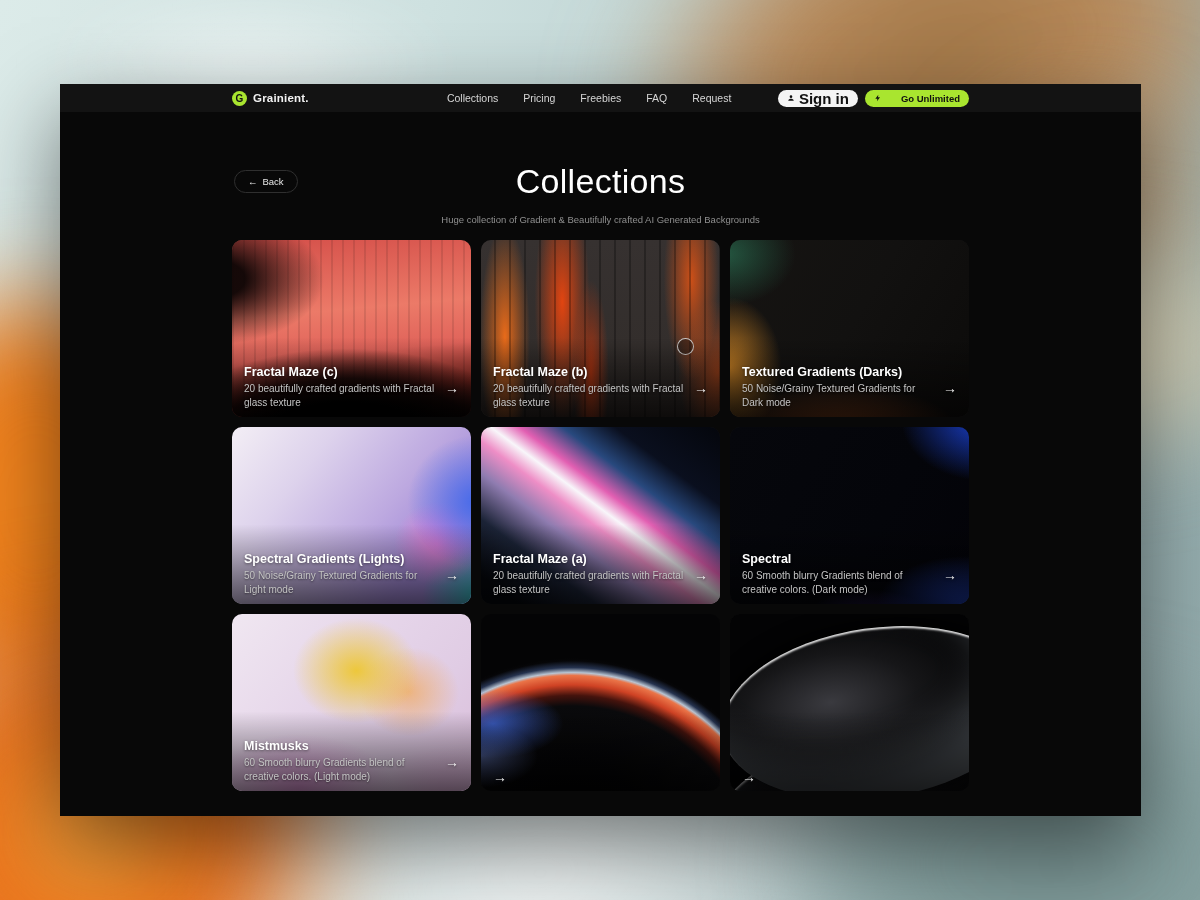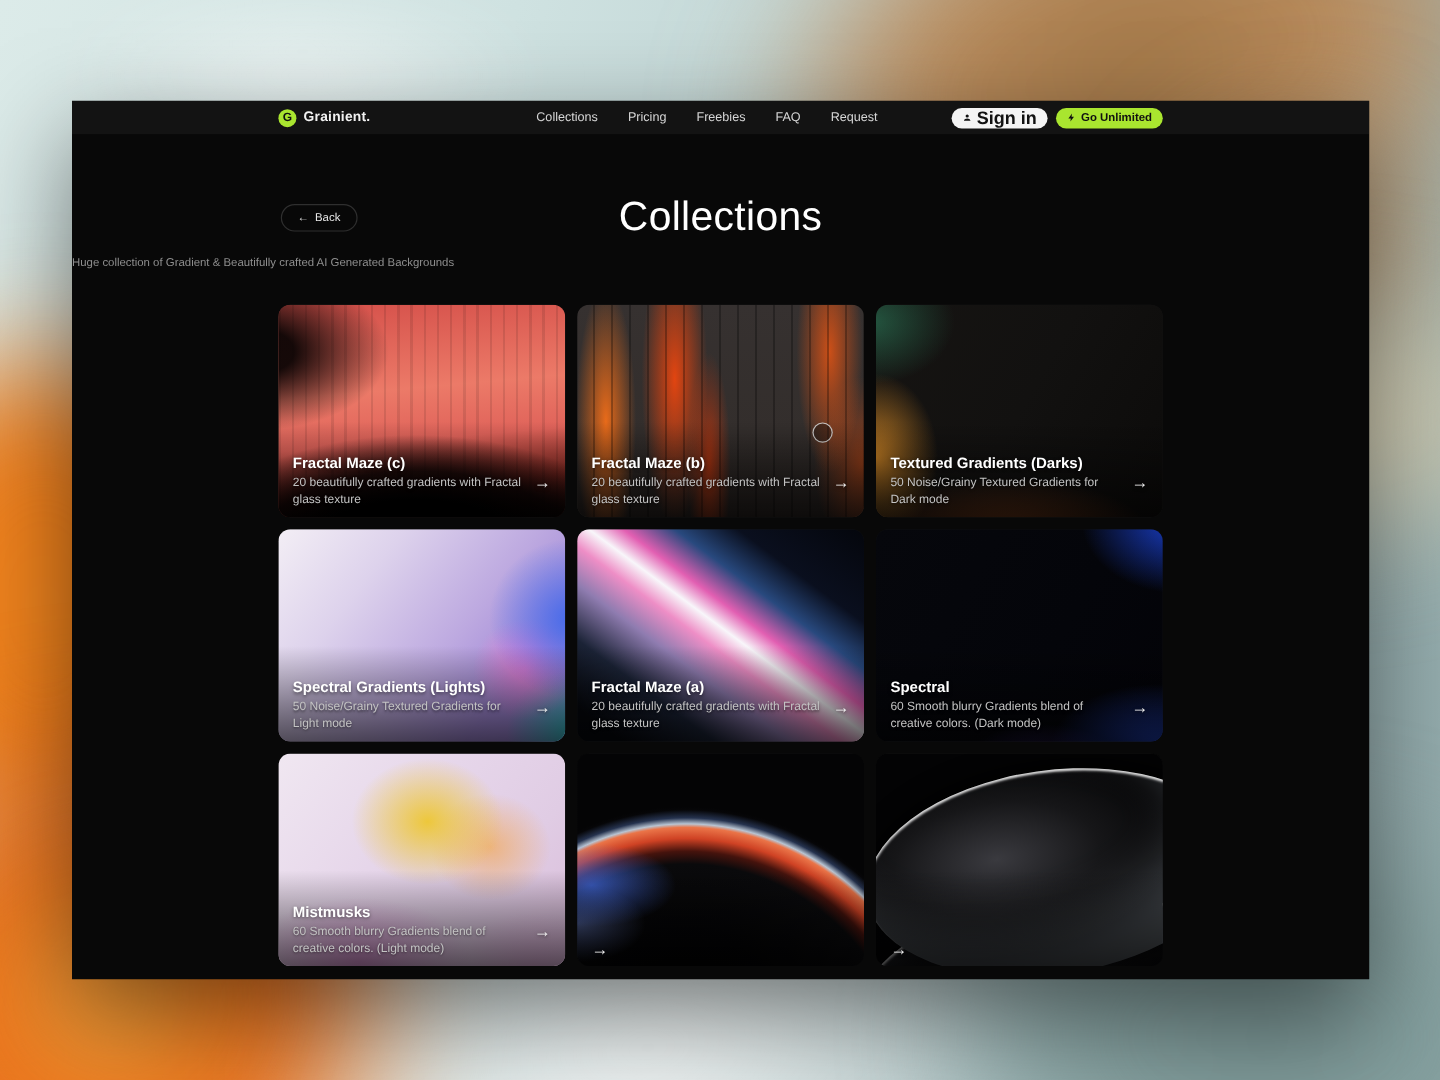--- a/index.html
+++ b/index.html
@@ -31,35 +31,35 @@
   .logo-mark { width:15px; height:15px; border-radius:50%; background:var(--accent,#a9e52f);
     display:flex; align-items:center; justify-content:center;
     font-size:10px; font-weight:bold; color:#101010; }
   .brand-name { color:#f2f2f2; font-size:11.5px; font-weight:bold; letter-spacing:.2px; }
   .main-nav { position:absolute; left:50%; transform:translateX(-54%); display:flex; gap:25px; }
   .nav-item { color:#d6d6d6; font-size:10.5px; cursor:pointer; white-space:nowrap; }
   .header-actions { display:flex; align-items:center; gap:7px; }
   .btn-signin { display:flex; align-items:center; gap:4px; background:#f4f4f4; color:#111;
     border:none; border-radius:10px; height:17px; padding:0 9px; font-size:15px; font-weight:bold;
     font-family:inherit; cursor:pointer; }
-  .btn-unlimited { display:flex; align-items:center; gap:4px; background:var(--accent,#a9e52f); color:#101010;
+  .btn-unlimited { display:flex; align-items:center; gap:19px; background:var(--accent,#a9e52f); color:#101010;
     border:none; border-radius:10px; height:17px; padding:0 9px; font-size:9.5px; font-weight:bold;
     font-family:inherit; cursor:pointer; }
   .btn-signin svg, .btn-unlimited svg { width:8px; height:8px; fill:#111; }
 
   
   .content { position:relative; height:704px; background:#080808; }
   .back-btn { position:absolute; left:174px; top:58px; display:flex; align-items:center; gap:5px;
     background:transparent; border:1px solid #2f2f2f; border-radius:14px; padding:5px 13px;
     color:#e8e8e8; font-size:9.5px; font-family:inherit; cursor:pointer; }
   .page-title { text-align:center; padding-top:50px; color:#fff; font-size:34px; font-weight:500; letter-spacing:.3px; }
-  .page-subtitle { margin-top:13px; color:#8f8f8f; font-size:9.5px; }
-
-  
-  .grid { width:737px; margin:29px auto 0; display:grid; grid-template-columns:repeat(3,1fr); gap:10px; }
+  .page-subtitle { text-align:center; margin-top:13px; color:#8f8f8f; font-size:9.5px; }
+
+  
+  .grid { width:737px; margin:15px auto 0; display:grid; grid-template-columns:repeat(3,1fr); gap:10px; }
   .card { position:relative; height:177px; border-radius:10px; overflow:hidden; cursor:pointer; background:#141414; }
   .card-bg { position:absolute; inset:0; }
   .card-overlay { position:absolute; inset:0; background:linear-gradient(180deg,rgba(0,0,0,0) 55%,rgba(0,0,0,.38) 82%,rgba(0,0,0,.62) 100%); }
   .card-info { position:absolute; left:12px; right:12px; bottom:7px; display:flex; align-items:center; justify-content:space-between; gap:8px; }
   .card-text { max-width:205px; }
   .card-title { color:#fff; font-size:12.5px; font-weight:bold; margin-bottom:3px; text-shadow:0 1px 3px rgba(0,0,0,.5); }
   .card-desc { color:#c3c3c3; font-size:10px; line-height:1.4; text-shadow:0 1px 2px rgba(0,0,0,.5); }
   .card-arrow { color:#f0f0f0; font-size:14px; line-height:1; flex:none; text-shadow:0 1px 3px rgba(0,0,0,.6); }
 
   

